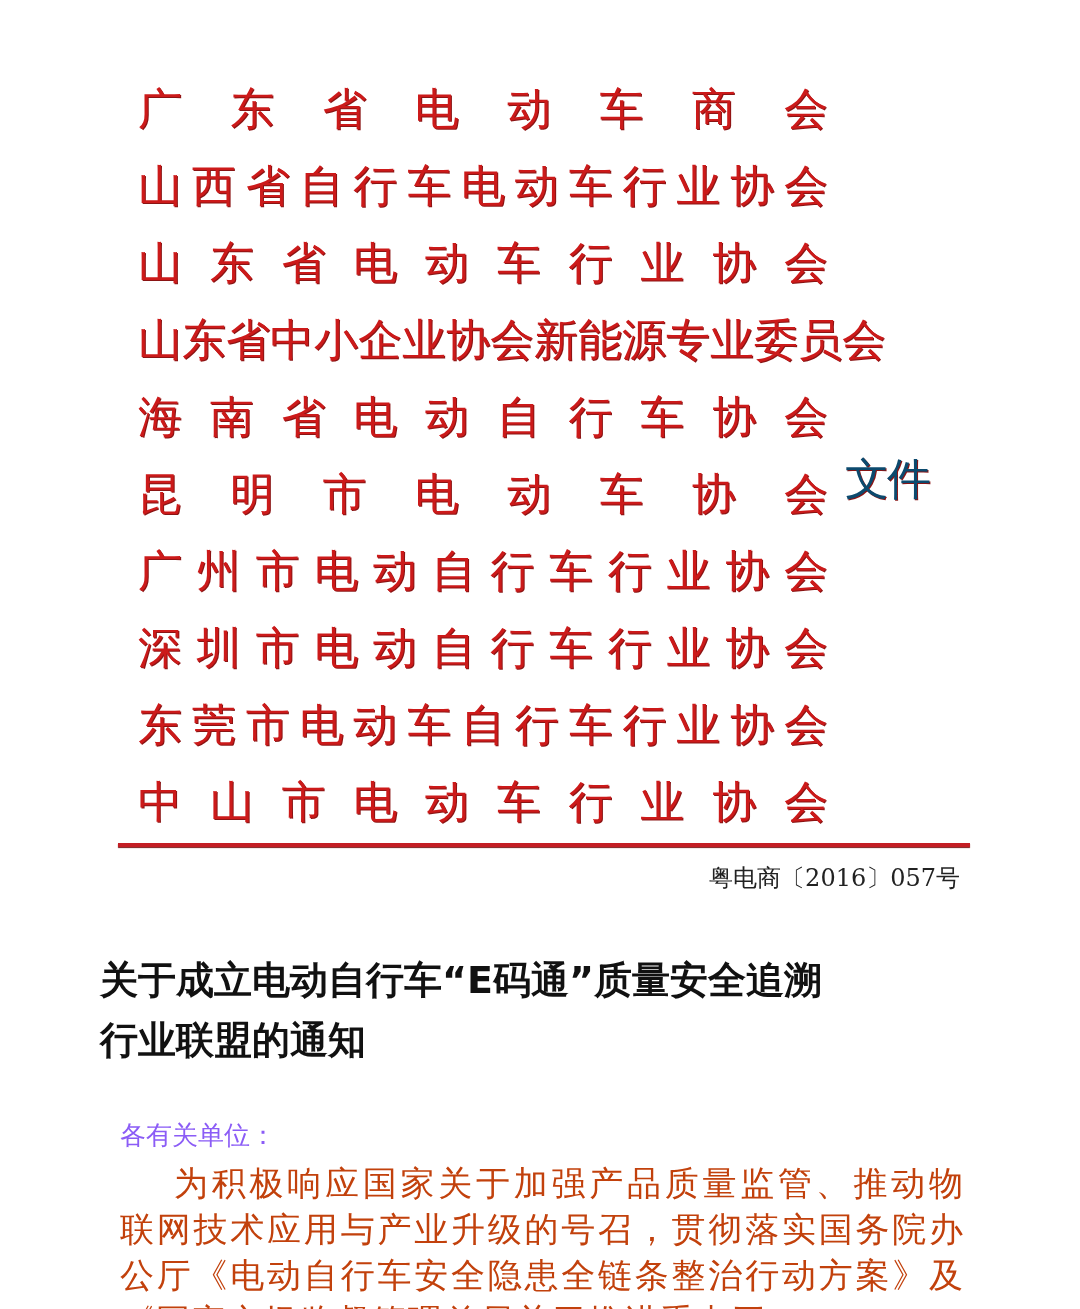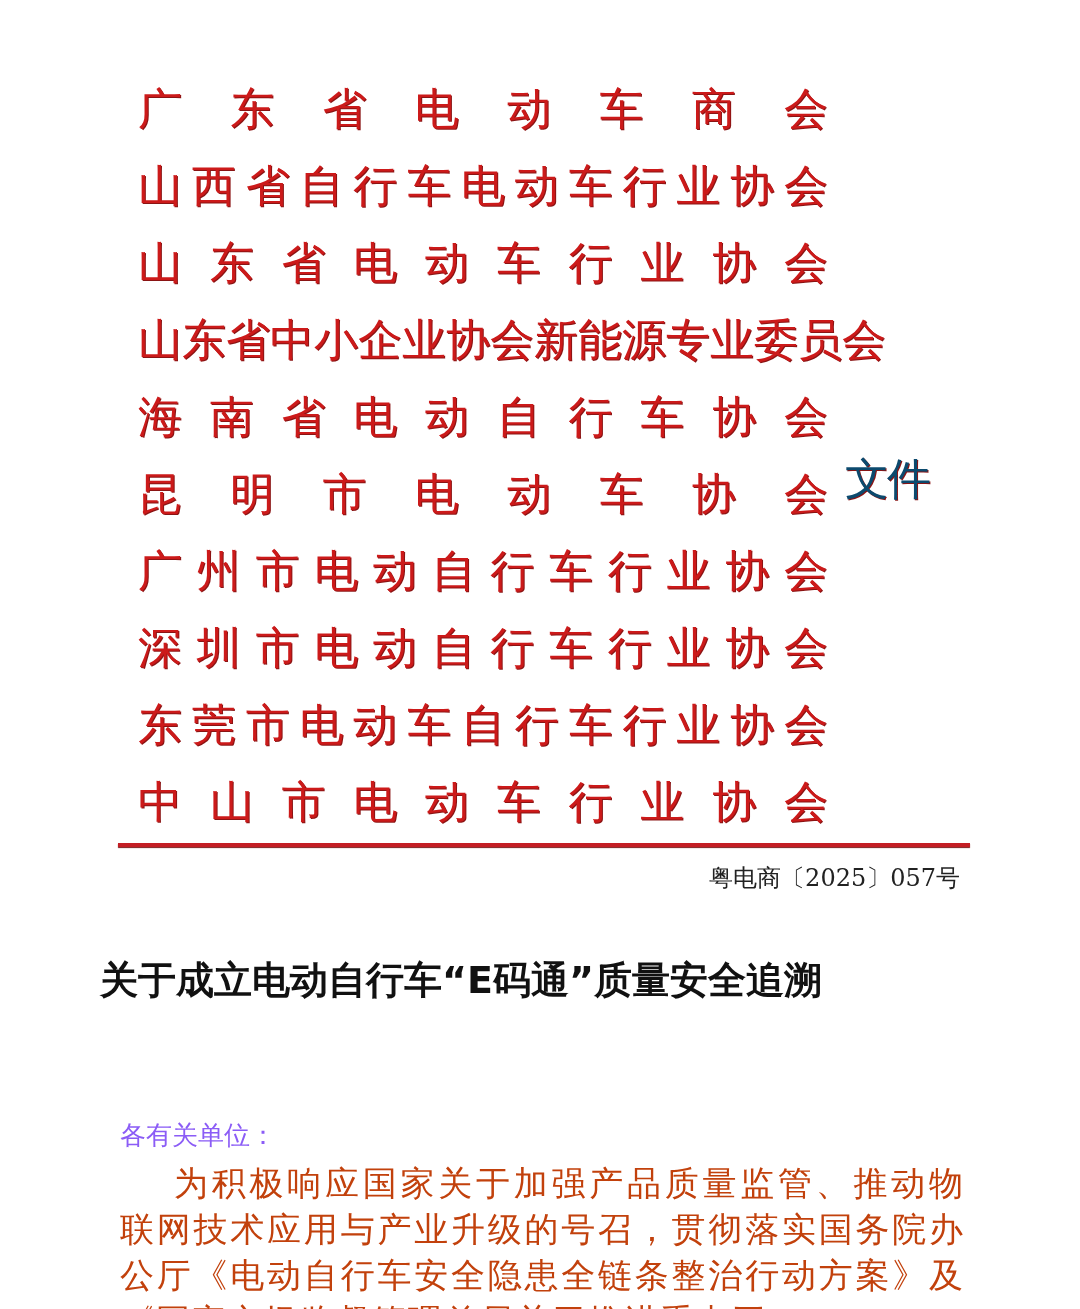--- a/index.html
+++ b/index.html
@@ -167,21 +167,22 @@
       <span class="ch">业</span>
       <span class="ch">协</span>
       <span class="ch">会</span>
     </div>
 </div>
 
 <div class="wenjian">文件</div>
 
 <div class="red-rule"></div>
 
-<div class="doc-number">粤电商〔2025〕057号</div>
+<div class="doc-number">粤电商〔2016〕057号</div>
 
 <div class="doc-title">
   <div>关于成立电动自行车“E码通”质量安全追溯</div>
+  <div>行业联盟的通知</div>
 </div>
 
 <div class="salutation">各有关单位：</div>
 
 <div class="body-text">为积极响应国家关于加强产品质量监管、推动物联网技术应用与产业升级的号召，贯彻落实国务院办公厅《电动自行车安全隐患全链条整治行动方案》及《国家市场监督管理总局关于推进重点工</div>
 
 </body></html>

